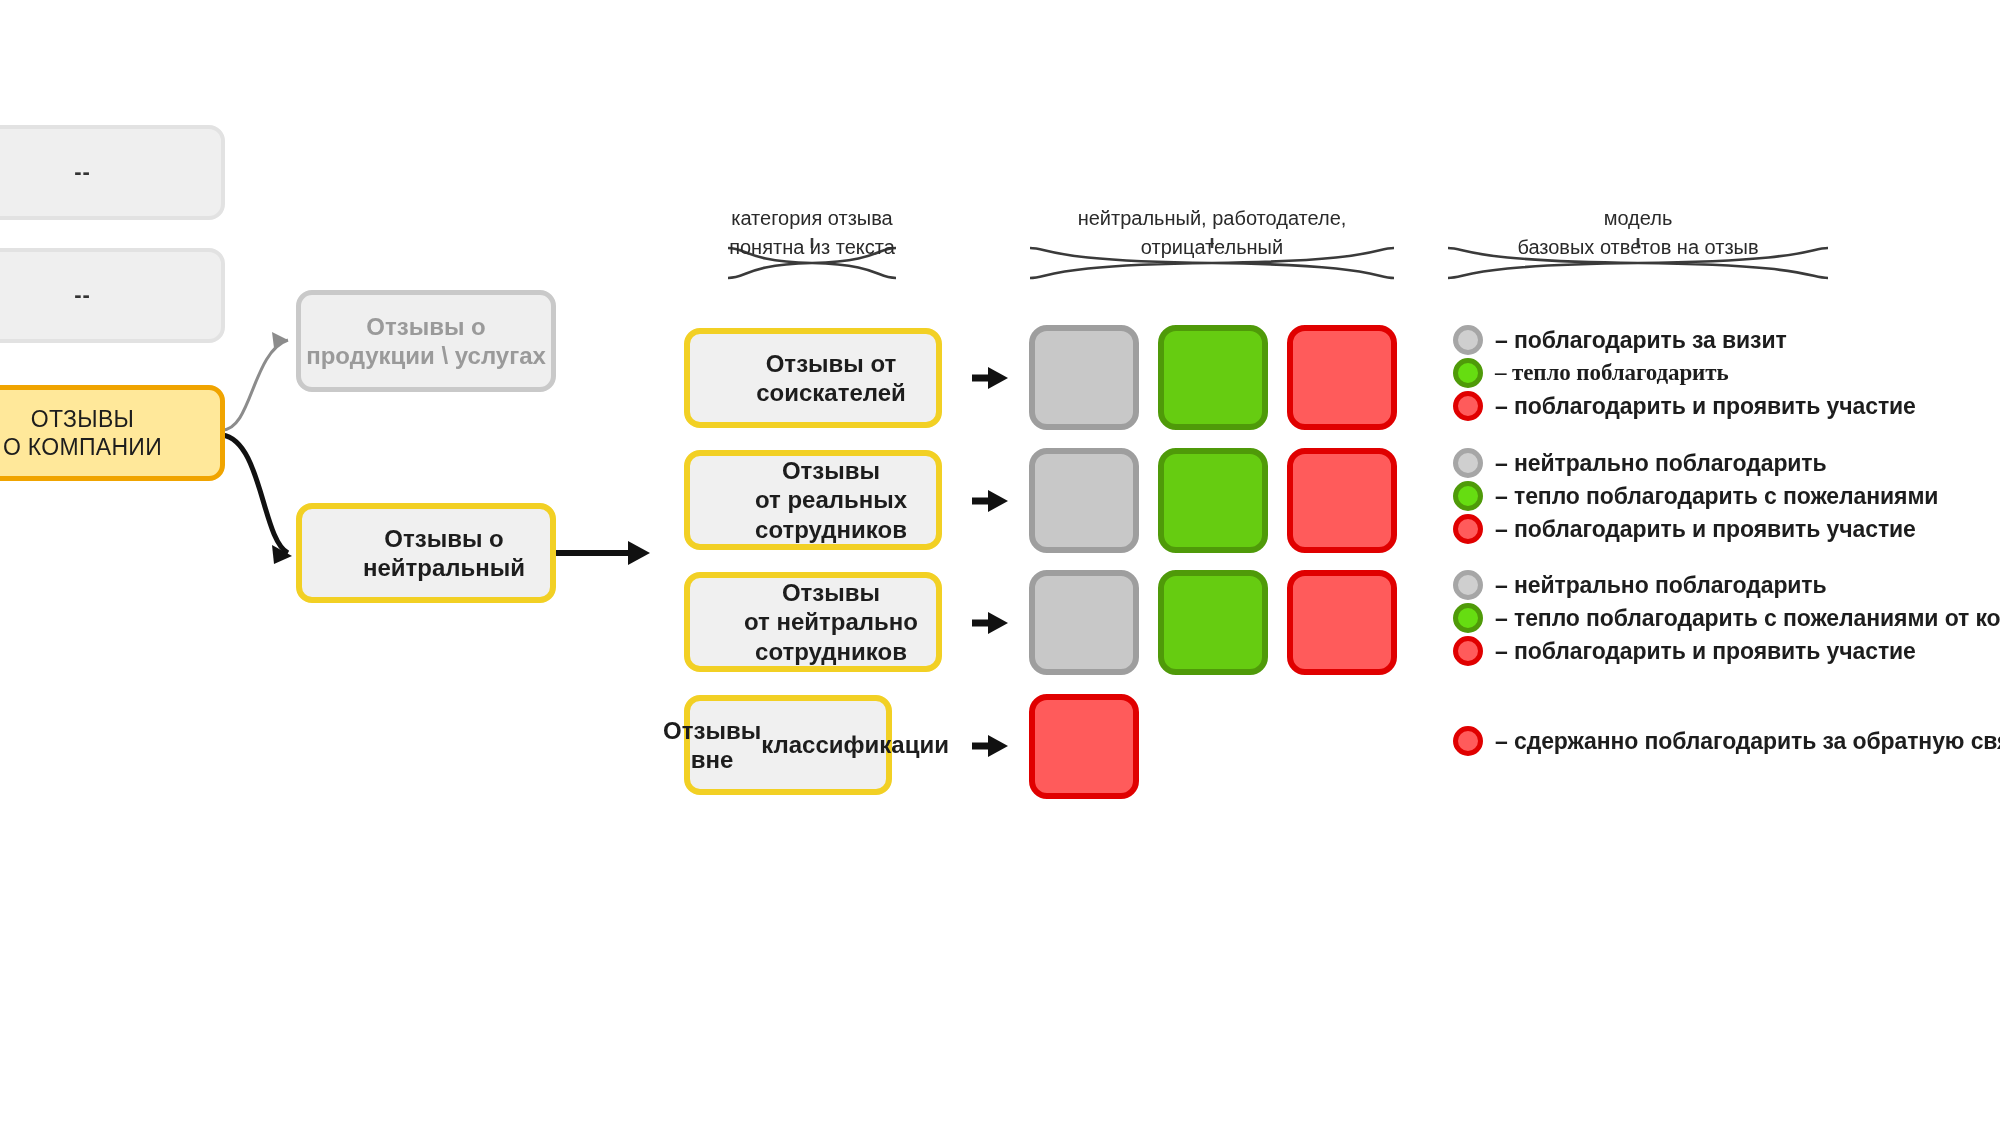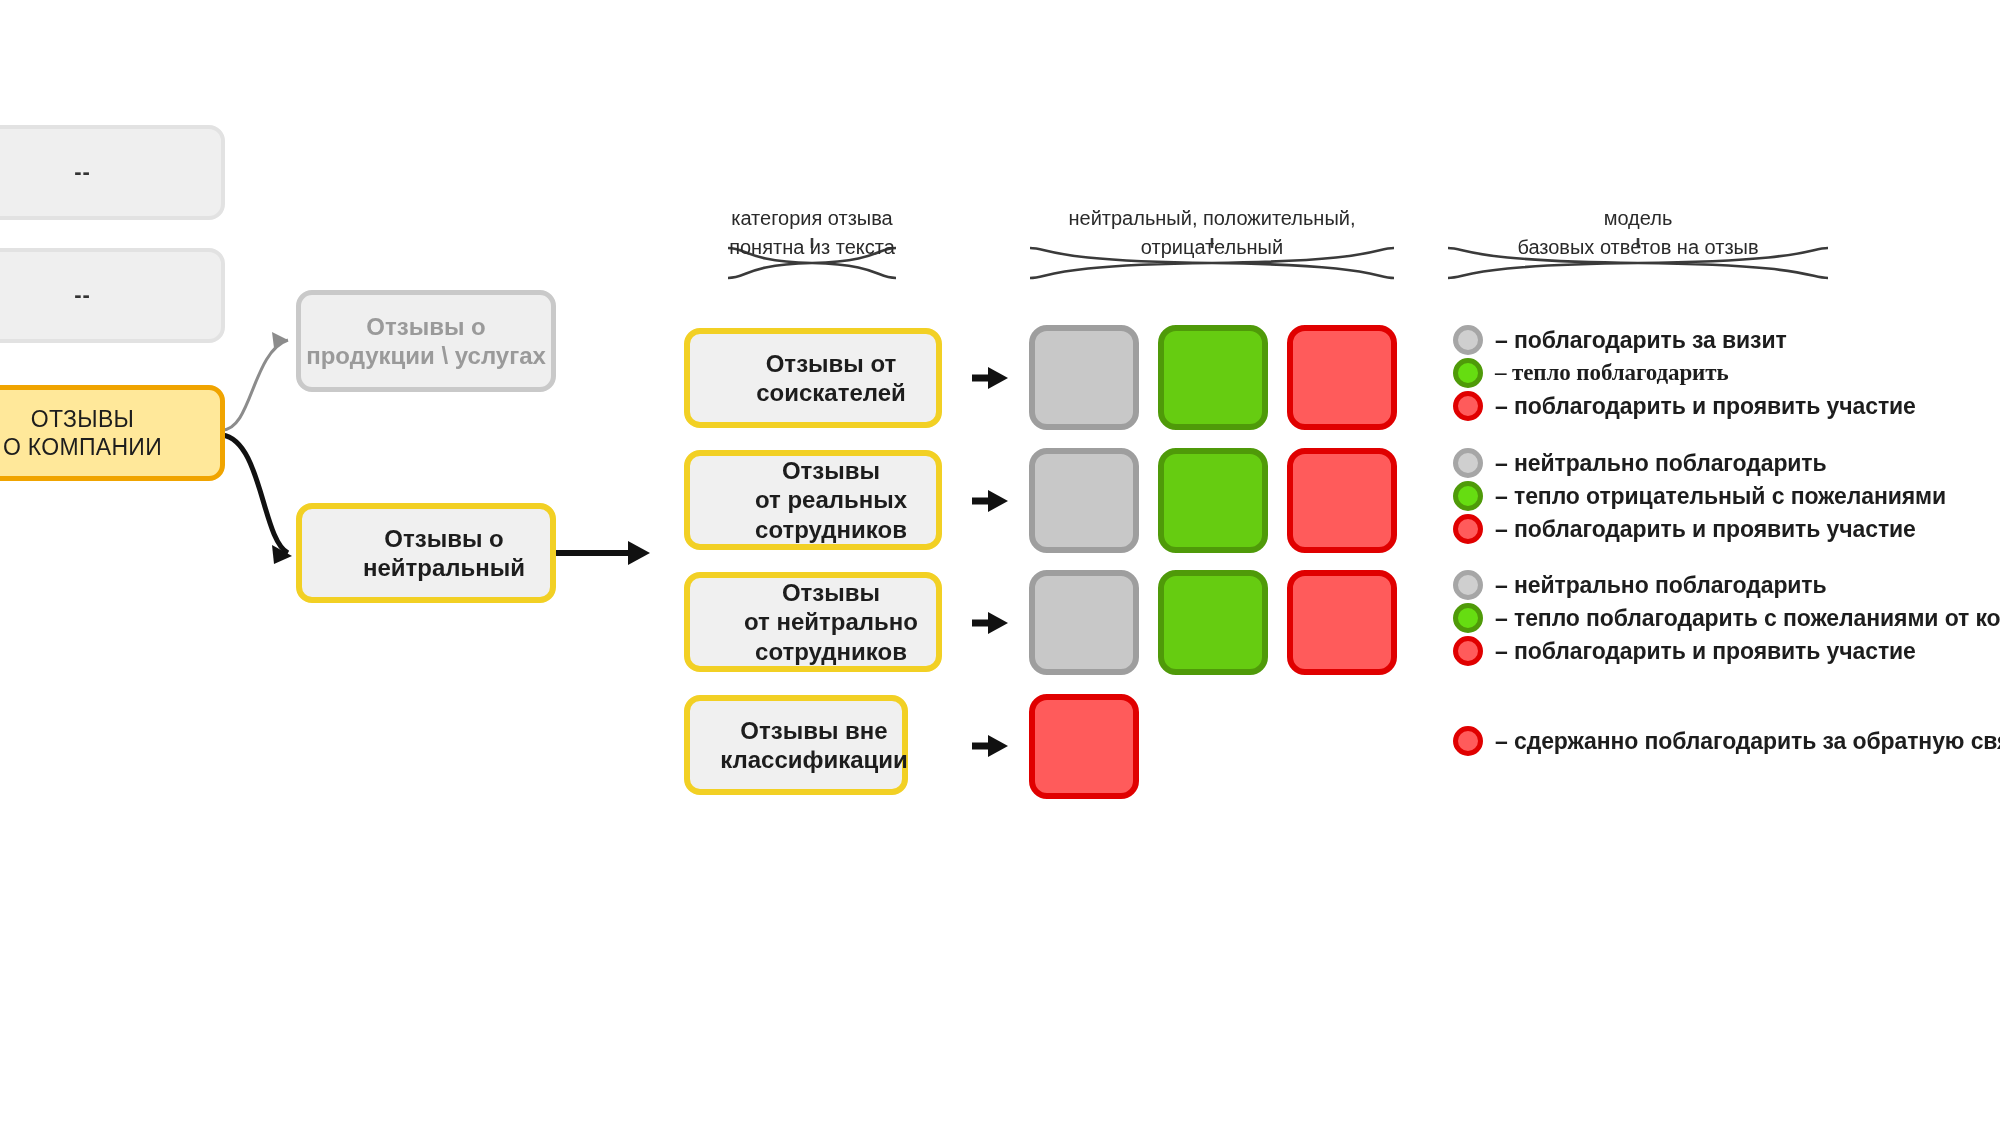--- a/index.html
+++ b/index.html
@@ -176,21 +176,21 @@
   <div class="node card-yellow" style="left:296px;top:503px;width:260px;height:100px;flex-direction:column;">
     <span>Отзывы о</span>
     <span>нейтральный</span>
   </div>
 
   <div class="caption" style="left:692px;top:204px;width:240px;">
     <div>категория отзыва</div>
     <div>понятна из текста</div>
   </div>
   <div class="caption" style="left:1012px;top:204px;width:400px;">
-    <div>нейтральный, положительный, отрицательный</div>
+    <div>нейтральный, работодателе, отрицательный</div>
   </div>
   <div class="caption" style="left:1438px;top:204px;width:400px;">
     <div>модель</div>
     <div>базовых ответов на отзыв</div>
   </div>
 
   <div class="node card-yellow" style="left:684px;top:328px;width:258px;height:100px;flex-direction:column;">
     <span>Отзывы от</span>
     <span>соискателей</span>
   </div>
@@ -219,21 +219,21 @@
   <div class="sq sq-gray" style="left:1029px;top:448px;width:110px;height:105px;"></div>
   <div class="sq sq-green" style="left:1158px;top:448px;width:110px;height:105px;"></div>
   <div class="sq sq-red" style="left:1287px;top:448px;width:110px;height:105px;"></div>
 
   <div class="legend-row" style="left:1453px;top:448px;">
     <span class="dot dot-gray"></span>
     <span class="legend-text">– нейтрально поблагодарить</span>
   </div>
   <div class="legend-row" style="left:1453px;top:481px;">
     <span class="dot dot-green"></span>
-    <span class="legend-text">– тепло отрицательный с пожеланиями</span>
+    <span class="legend-text">– тепло поблагодарить с пожеланиями</span>
   </div>
   <div class="legend-row" style="left:1453px;top:514px;">
     <span class="dot dot-red"></span>
     <span class="legend-text">– поблагодарить и проявить участие</span>
   </div>
 
   <div class="node card-yellow" style="left:684px;top:572px;width:258px;height:100px;flex-direction:column;">
     <span>Отзывы</span>
     <span>от нейтрально</span>
     <span>сотрудников</span>
@@ -248,21 +248,21 @@
   </div>
   <div class="legend-row" style="left:1453px;top:603px;">
     <span class="dot dot-green"></span>
     <span class="legend-text">– тепло поблагодарить с пожеланиями от коллег</span>
   </div>
   <div class="legend-row" style="left:1453px;top:636px;">
     <span class="dot dot-red"></span>
     <span class="legend-text">– поблагодарить и проявить участие</span>
   </div>
 
-  <div class="node card-yellow" style="left:684px;top:695px;width:224px;height:100px;flex-direction:column;">
+  <div class="node card-yellow" style="left:684px;top:695px;width:208px;height:100px;flex-direction:row;">
     <span>Отзывы вне</span>
     <span>классификации</span>
   </div>
   <div class="sq sq-red" style="left:1029px;top:694px;width:110px;height:105px;"></div>
 
   <div class="legend-row" style="left:1453px;top:726px;">
     <span class="dot dot-red"></span>
     <span class="legend-text">– сдержанно поблагодарить за обратную связь</span>
   </div>
 

